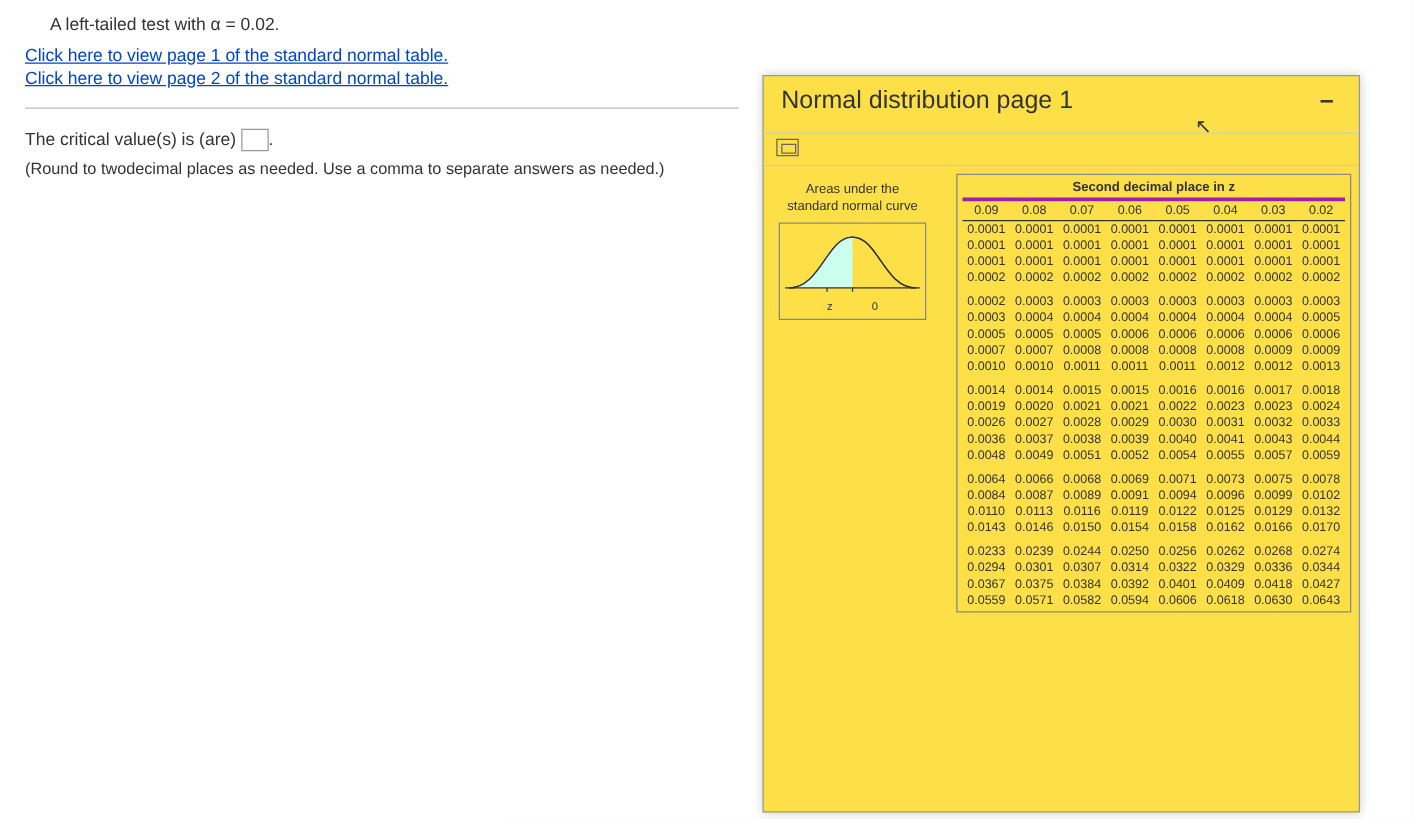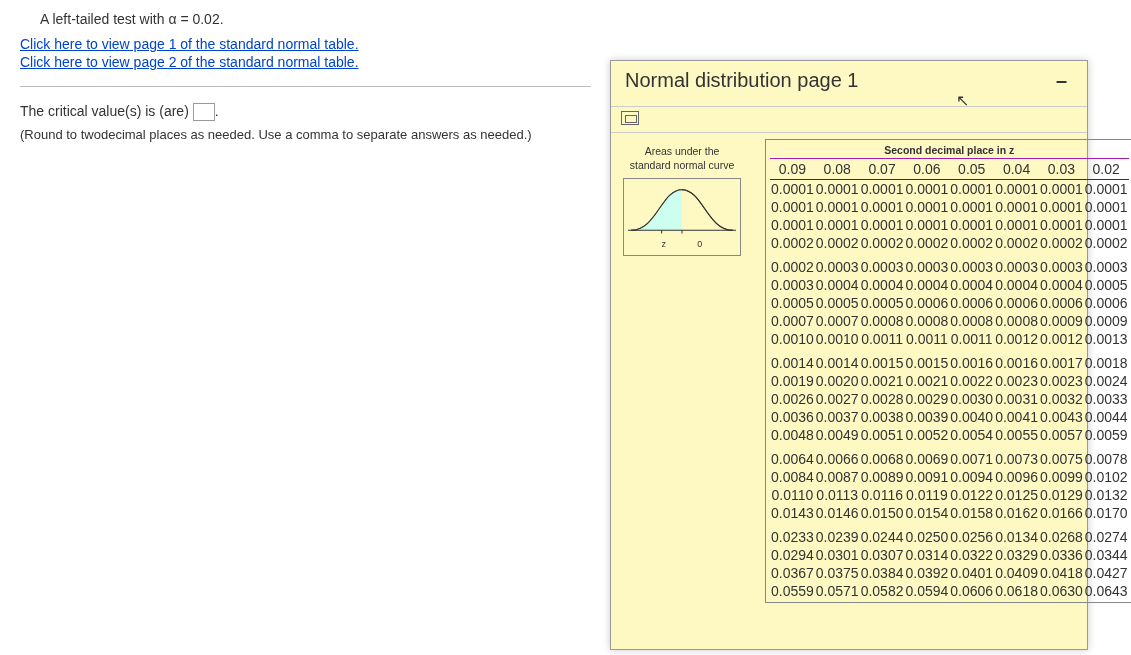--- a/index.html
+++ b/index.html
@@ -44,21 +44,21 @@
     vertical-align: middle;
     background: #fff;
   }
   .hint { font-size: 13px; }
   .popup {
     position: absolute;
     top: 60px;
     left: 610px;
     width: 478px;
     height: 590px;
-    background: #fef9c3;
+    background: #fde047;
     border: 1px solid #999;
     box-shadow: 0 0 8px rgba(0,0,0,0.2);
   }
   .popup-header {
     display: flex;
     justify-content: space-between;
     align-items: center;
     padding: 8px 14px;
     font-size: 20px;
     color: #333;
@@ -123,27 +123,27 @@
   }
   .right-col {
     flex: 1;
     border: 1px solid #888;
     padding: 2px 4px;
   }
   .ztable-header {
     text-align: center;
     font-weight: bold;
     font-size: 10.5px;
-    border-bottom: 1px solid #a21caf;
+    border-bottom: 3px solid #a21caf;
     padding: 2px 0;
   }
   .ztable {
     border-collapse: collapse;
     width: 100%;
-    font-size: 14px;
+    font-size: 10px;
   }
   .ztable th {
     font-weight: normal;
     padding: 2px 1px;
     text-align: center;
     border-bottom: 1px solid #333;
   }
   .ztable td {
     padding: 1px 1px;
     text-align: center;
@@ -404,21 +404,21 @@
             </tr>
             <tr class="group-gap">
               <td colspan="8"></td>
             </tr>
             <tr>
               <td>0.0233</td>
               <td>0.0239</td>
               <td>0.0244</td>
               <td>0.0250</td>
               <td>0.0256</td>
-              <td>0.0134</td>
+              <td>0.0262</td>
               <td>0.0268</td>
               <td>0.0274</td>
             </tr>
             <tr>
               <td>0.0294</td>
               <td>0.0301</td>
               <td>0.0307</td>
               <td>0.0314</td>
               <td>0.0322</td>
               <td>0.0329</td>

